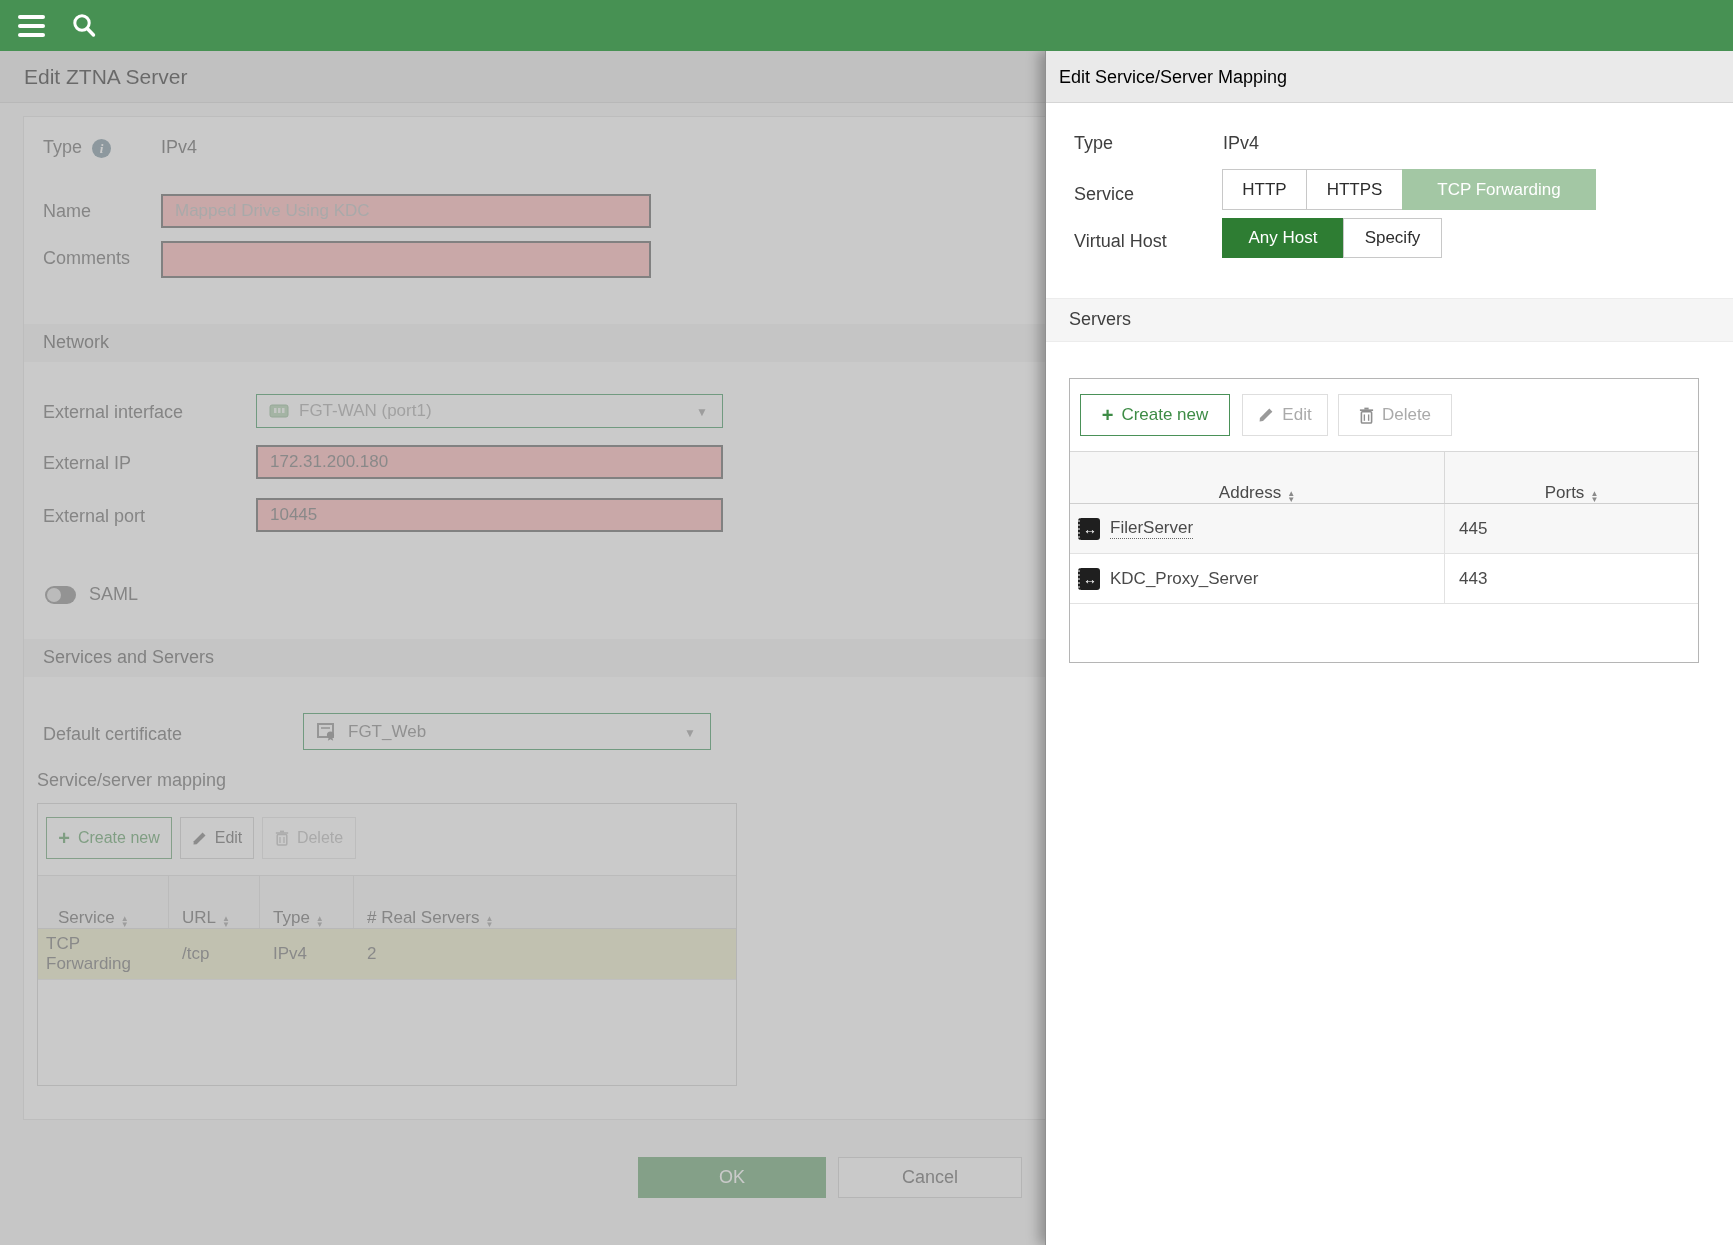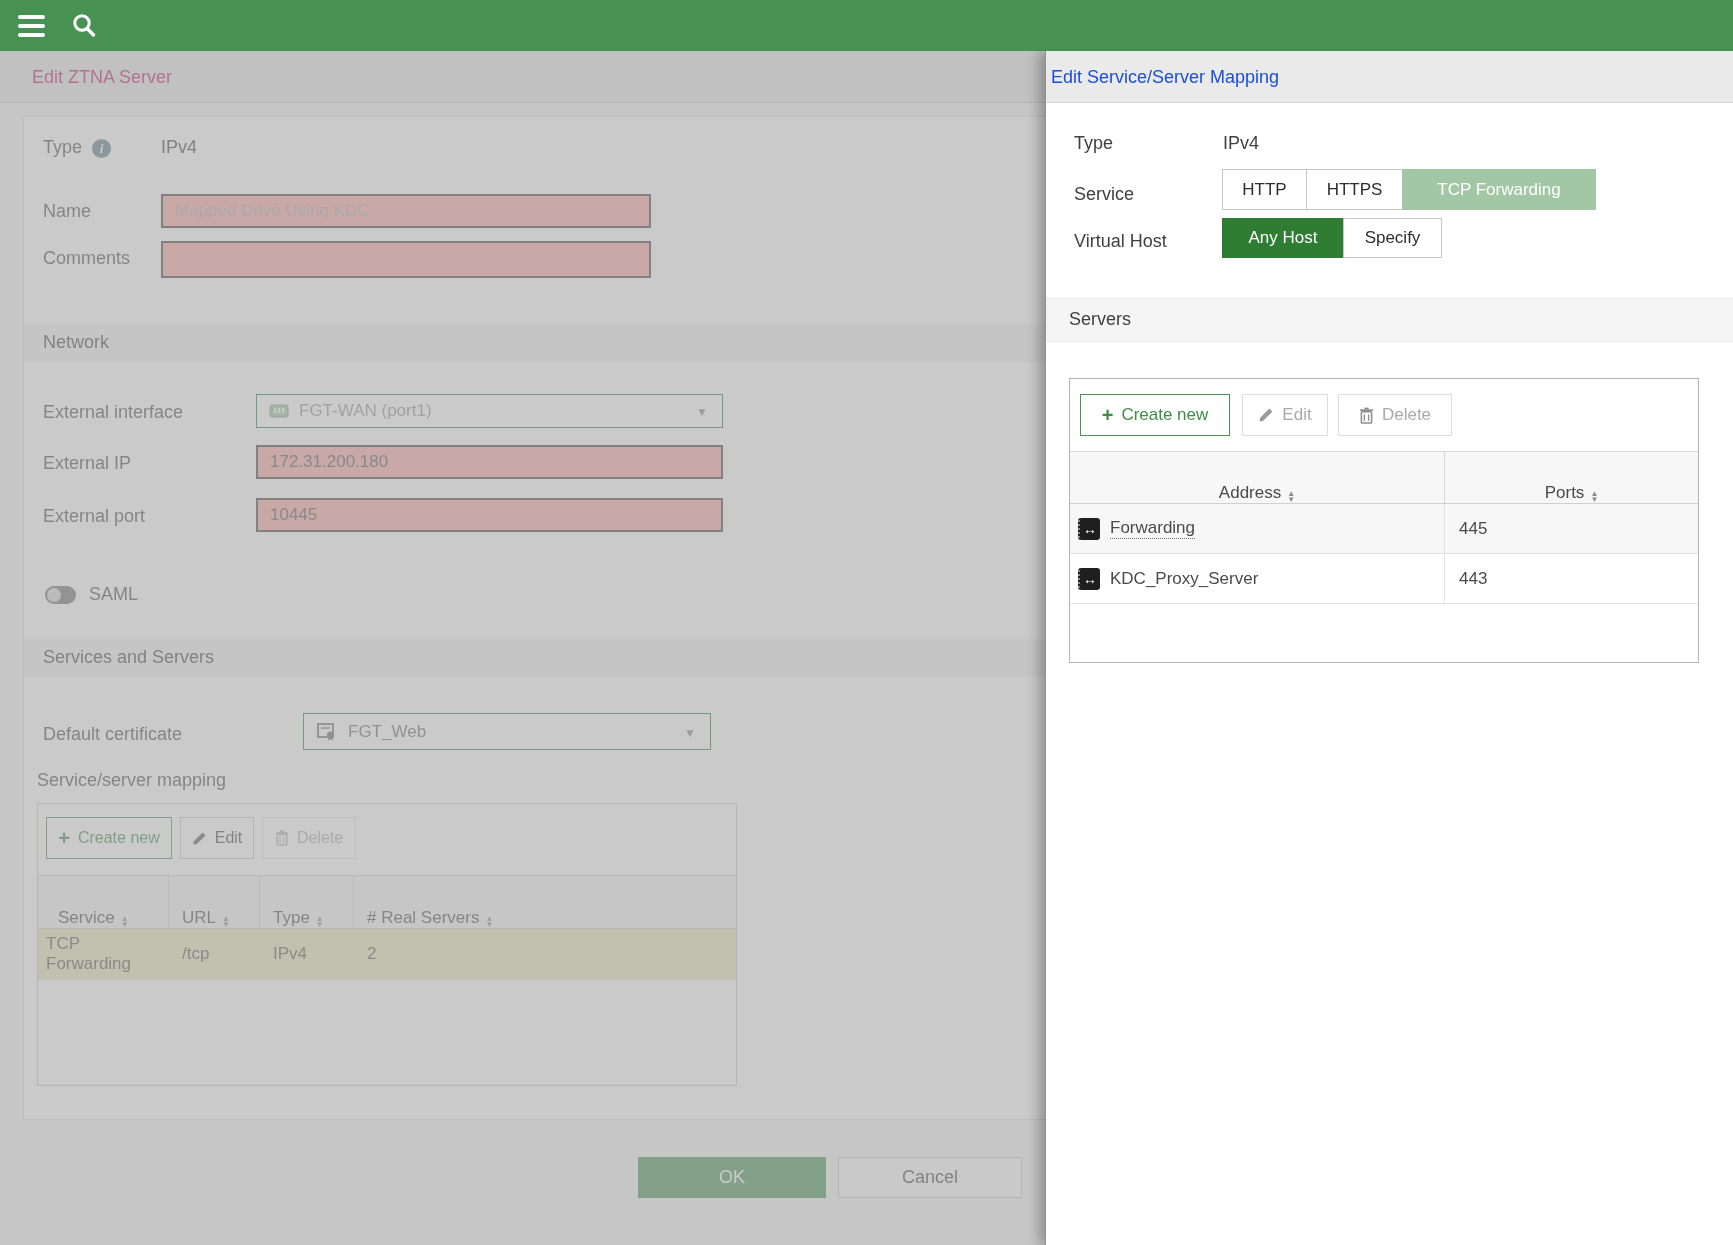--- a/index.html
+++ b/index.html
@@ -10,21 +10,21 @@
     background:#f4f4f4; overflow:hidden;
     font-family:"Liberation Sans", sans-serif;
   }
   
   .topbar { position:absolute; left:0; top:0; width:1733px; height:51px; background:#479153; z-index:20; }
   .hamburger { position:absolute; left:18px; top:15px; width:27px; height:22px; display:flex; flex-direction:column; justify-content:space-between; cursor:pointer; }
   .hamburger span { display:block; height:4px; background:#fff; border-radius:2px; }
   .searchbtn { position:absolute; left:69px; top:11px; width:30px; height:30px; cursor:pointer; }
   
   .pagebar { position:absolute; left:0; top:51px; width:1733px; height:52px; background:#e6e6e6; border-bottom:1px solid #cfcfcf; }
-  .pagebar .title { margin-left:32px; line-height:52px; font-size:18px; color:#be185d; }
+  .pagebar .title { margin-left:24px; line-height:52px; font-size:21px; color:#000000; }
   .card { position:absolute; left:23px; top:116px; width:1312px; height:1004px; background:#fff; border:1px solid #dedede; }
   .lbl { position:absolute; font-size:18px; color:#4a4a4a; white-space:nowrap; }
   .val { position:absolute; font-size:18px; color:#3f3f3f; white-space:nowrap; }
   .inp { position:absolute; border:2px solid #404040; background:#fca5a5; font-size:17px; color:#555; padding:0 12px; font-family:"Liberation Sans",sans-serif; }
   .inp::placeholder { color:#a9a9a9; }
   .sectionstrip { position:absolute; left:0; width:1310px; height:38px; background:#f2f2f2; }
   .sectionstrip .lbl { left:19px; top:8px; color:#3f3f3f; }
   .selectbox { position:absolute; border:1px solid #15803d; background:#fff; display:flex; align-items:center; }
   .selectbox .seltext { font-size:17px; white-space:nowrap; }
   .caret { position:absolute; right:14px; font-size:12px; color:#8a8a8a; top:50%; transform:translateY(-42%); }
@@ -44,21 +44,21 @@
   .row { position:absolute; left:0; display:flex; font-size:17px; color:#4a4a4a; align-items:center; border-bottom:1px solid #e2e2e2; }
   .cellsep { border-right:1px solid #d8d8d8; }
   
   .okbtn { position:absolute; left:638px; top:1157px; width:188px; height:41px; background:#479153; color:#fff; font-size:18px; border:none; text-align:center; line-height:41px; cursor:pointer; }
   .cancelbtn { position:absolute; left:838px; top:1157px; width:184px; height:41px; background:#fbfbfb; color:#444; font-size:18px; border:1px solid #c9c9c9; text-align:center; line-height:39px; cursor:pointer; }
   
   .dim { position:absolute; left:0; top:51px; width:1733px; height:1194px; background:rgba(169,169,169,0.62); z-index:5; }
   
   .panel { position:absolute; left:1045px; top:51px; width:688px; height:1194px; background:#fff; z-index:10; border-left:1px solid #8f8f8f; box-shadow:-6px 0 12px rgba(0,0,0,0.28); }
   .panel-hdr { position:absolute; left:0; top:0; width:100%; height:52px; background:#eaeaea; border-bottom:1px solid #d5d5d5; }
-  .panel-hdr .title { margin-left:5px; line-height:52px; font-size:18px; color:#1d4ed8; }
+  .panel-hdr .title { margin-left:13px; line-height:52px; font-size:18px; color:#000000; }
   .plbl { position:absolute; font-size:18px; color:#3f3f3f; white-space:nowrap; }
   .pval { position:absolute; font-size:18px; color:#3f3f3f; }
   .seggroup { position:absolute; display:flex; }
   .seg { height:41px; display:flex; align-items:center; justify-content:center; padding:0 16px; font-size:17px; background:#fff; border:1px solid #c8c8c8; color:#2d2d2d; margin-left:-1px; cursor:pointer; white-space:nowrap; }
   .seg:first-child { margin-left:0; }
   .seg.sel-muted { background:#a3c7a4; border-color:#a3c7a4; color:#fff; }
   .seg.sel-green { background:#2e7d33; border-color:#2e7d33; color:#fff; }
   .pstrip { position:absolute; left:0; width:688px; height:44px; background:#f5f5f5; border-top:1px solid #ececec; border-bottom:1px solid #ececec; }
   .pstrip .plbl { left:23px; top:10px; }
   .srv-icon { width:22px; height:22px; background:#1f1f1f; border-left:2px dotted #8f8f8f; border-radius:3px; color:#fff; font-size:14px; font-weight:bold; display:flex; align-items:center; justify-content:center; flex:none; }
@@ -280,21 +280,21 @@
           <span class="sort">
               <span>▲</span>
               <span>▼</span>
             </span>
         </div>
       </div>
 
       <div class="row" style="top:125px;width:628px;height:50px;background:#f7f7f7;">
         <div style="width:375px;display:flex;align-items:center;gap:10px;padding-left:8px;border-right:1px solid #e2e2e2;height:100%;">
           <span class="srv-icon">↔</span>
-          <span class="linkish">Forwarding</span>
+          <span class="linkish">FilerServer</span>
         </div>
         <div style="flex:1;padding-left:14px;">445</div>
       </div>
 
       <div class="row" style="top:175px;width:628px;height:50px;background:#fff;">
         <div style="width:375px;display:flex;align-items:center;gap:10px;padding-left:8px;border-right:1px solid #e2e2e2;height:100%;">
           <span class="srv-icon">↔</span>
           <span>KDC_Proxy_Server</span>
         </div>
         <div style="flex:1;padding-left:14px;">443</div>

